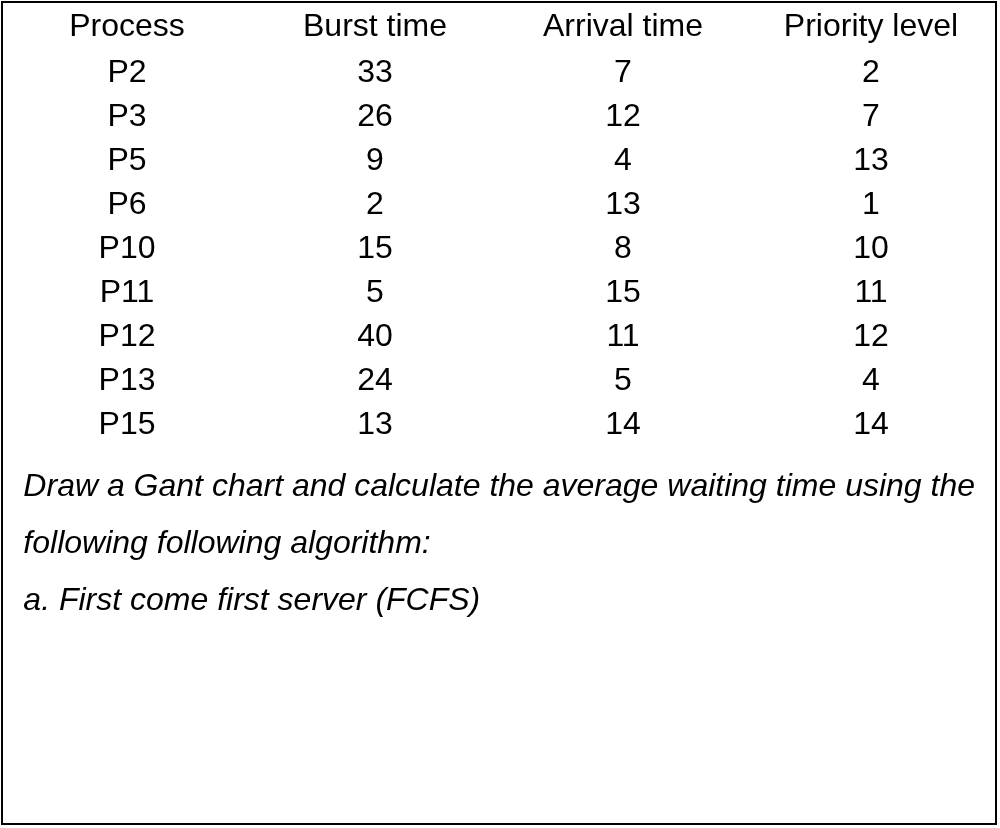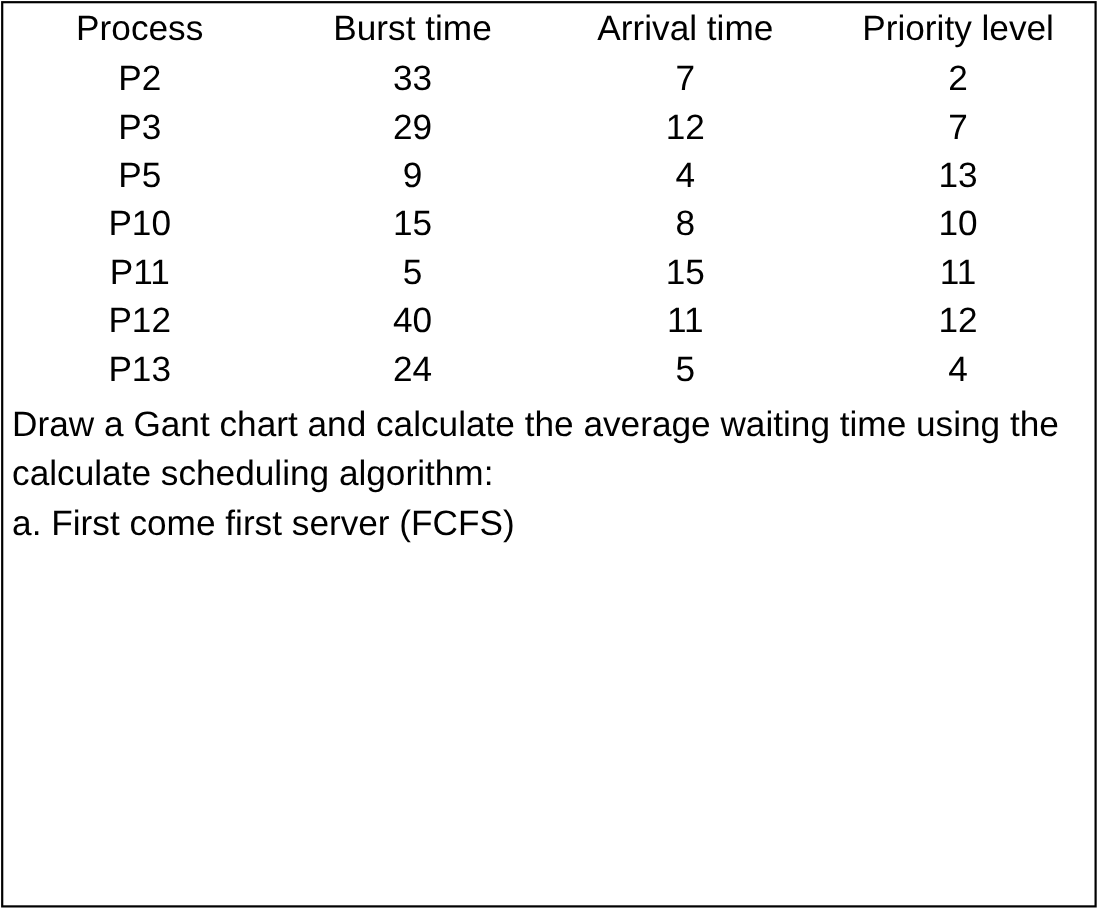--- a/index.html
+++ b/index.html
@@ -11,20 +11,21 @@
       width: 1000px;
       height: 828px;
     }
     .outer {
       border: 2px solid #000;
       width: 996px;
       margin: 1px 1px;
       height: 824px;
       display: flex;
       flex-direction: column;
+      align-items: flex-end;
     }
     table {
       width: 100%;
       border-collapse: collapse;
       table-layout: fixed;
     }
     th, td {
       font-weight: normal;
       text-align: center;
       padding: 2px 0;
@@ -32,21 +33,22 @@
     }
     th {
       line-height: 1.3;
     }
     .instructions {
       padding: 4px 4px 2px 4px;
       line-height: 1.28;
       font-size: 32px;
     }
     .instructions p {
-      margin: 4px;
+      margin: 16px;
+      font-style: italic;
     }
   </style>
 </head>
 <body>
 
 <div class="outer">
   <table>
     <thead>
       <tr>
         <th>Process</th>
@@ -57,29 +59,35 @@
     </thead>
     <tbody id="tbody">
         <tr>
           <td>P2</td>
           <td>33</td>
           <td>7</td>
           <td>2</td>
         </tr>
         <tr>
           <td>P3</td>
-          <td>29</td>
+          <td>26</td>
           <td>12</td>
           <td>7</td>
         </tr>
         <tr>
           <td>P5</td>
           <td>9</td>
           <td>4</td>
           <td>13</td>
+        </tr>
+        <tr>
+          <td>P6</td>
+          <td>2</td>
+          <td>13</td>
+          <td>1</td>
         </tr>
         <tr>
           <td>P10</td>
           <td>15</td>
           <td>8</td>
           <td>10</td>
         </tr>
         <tr>
           <td>P11</td>
           <td>5</td>
@@ -91,21 +99,27 @@
           <td>40</td>
           <td>11</td>
           <td>12</td>
         </tr>
         <tr>
           <td>P13</td>
           <td>24</td>
           <td>5</td>
           <td>4</td>
         </tr>
+        <tr>
+          <td>P15</td>
+          <td>13</td>
+          <td>14</td>
+          <td>14</td>
+        </tr>
       </tbody>
   </table>
   <div class="instructions">
     <p>Draw a Gant chart and calculate the average waiting time using the</p>
-    <p>calculate scheduling algorithm:</p>
+    <p>following following algorithm:</p>
     <p>a. First come first server (FCFS)</p>
 
   </div>
 </div>
 
 </body></html>

